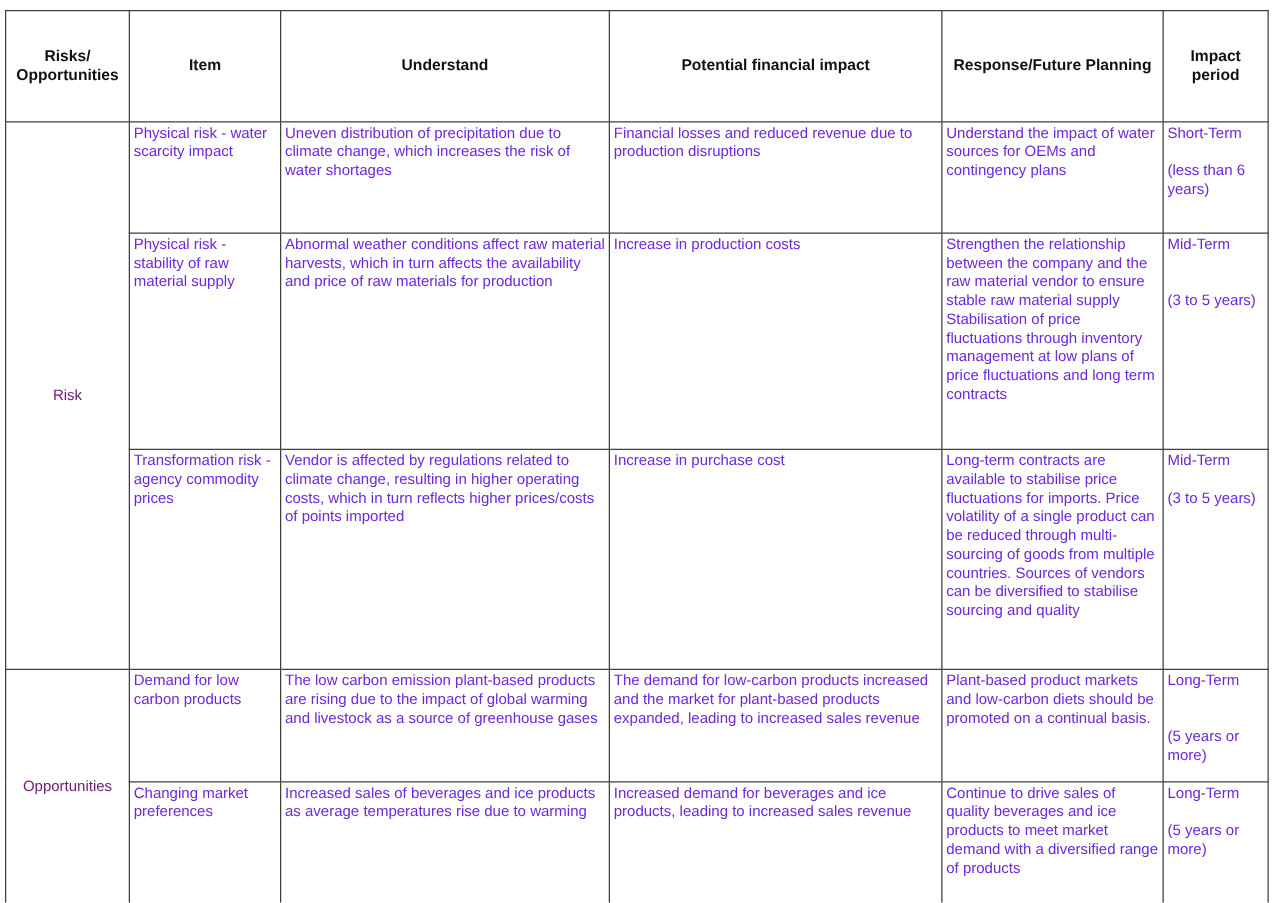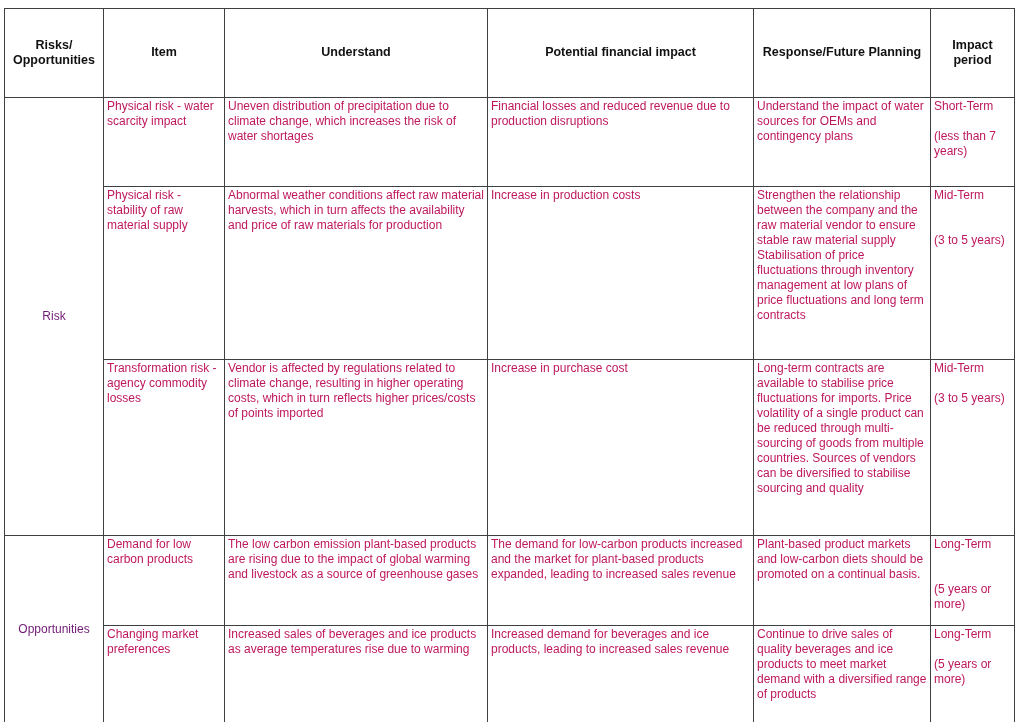--- a/index.html
+++ b/index.html
@@ -42,21 +42,21 @@
     color: #111111;
     text-align: center;
     vertical-align: middle;
     white-space: pre-line;
     font-size: 12.5px;
   }
   
   td.cell {
     vertical-align: top;
     text-align: left;
-    color: #be185d;
+    color: #6d28d9;
     margin-left: 18px;
   }
   td.group {
     font-weight: normal;
     color: #701a75;
     text-align: center;
     vertical-align: middle;
     font-size: 12.5px;
   }
   td.period { white-space: pre-line; }
@@ -93,34 +93,34 @@
     </thead>
     <tbody>
       <tr class="r-1">
         <td rowspan="3" class="group">Risk</td>
         <td class="cell">Physical risk - water scarcity impact</td>
         <td class="cell">Uneven distribution of precipitation due to climate change, which increases the risk of water shortages</td>
         <td class="cell">Financial losses and reduced revenue due to production disruptions</td>
         <td class="cell">Understand the impact of water sources for OEMs and contingency plans</td>
         <td class="cell period">Short-Term
 
-(less than 7 years)</td>
+(less than 6 years)</td>
       </tr>
       <tr class="r-2">
         <td class="cell">Physical risk - stability of raw material supply</td>
         <td class="cell">Abnormal weather conditions affect raw material harvests, which in turn affects the availability and price of raw materials for production</td>
         <td class="cell">Increase in production costs</td>
         <td class="cell">Strengthen the relationship between the company and the raw material vendor to ensure stable raw material supply Stabilisation of price fluctuations through inventory management at low plans of price fluctuations and long term contracts</td>
         <td class="cell period">Mid-Term
 
 
 (3 to 5 years)</td>
       </tr>
       <tr class="r-3">
-        <td class="cell">Transformation risk - agency commodity losses</td>
+        <td class="cell">Transformation risk - agency commodity prices</td>
         <td class="cell">Vendor is affected by regulations related to climate change, resulting in higher operating costs, which in turn reflects higher prices/costs of points imported</td>
         <td class="cell">Increase in purchase cost</td>
         <td class="cell">Long-term contracts are available to stabilise price fluctuations for imports. Price volatility of a single product can be reduced through multi-sourcing of goods from multiple countries. Sources of vendors can be diversified to stabilise sourcing and quality</td>
         <td class="cell period">Mid-Term
 
 (3 to 5 years)</td>
       </tr>
       <tr class="r-4">
         <td rowspan="2" class="group">Opportunities</td>
         <td class="cell">Demand for low carbon products</td>

